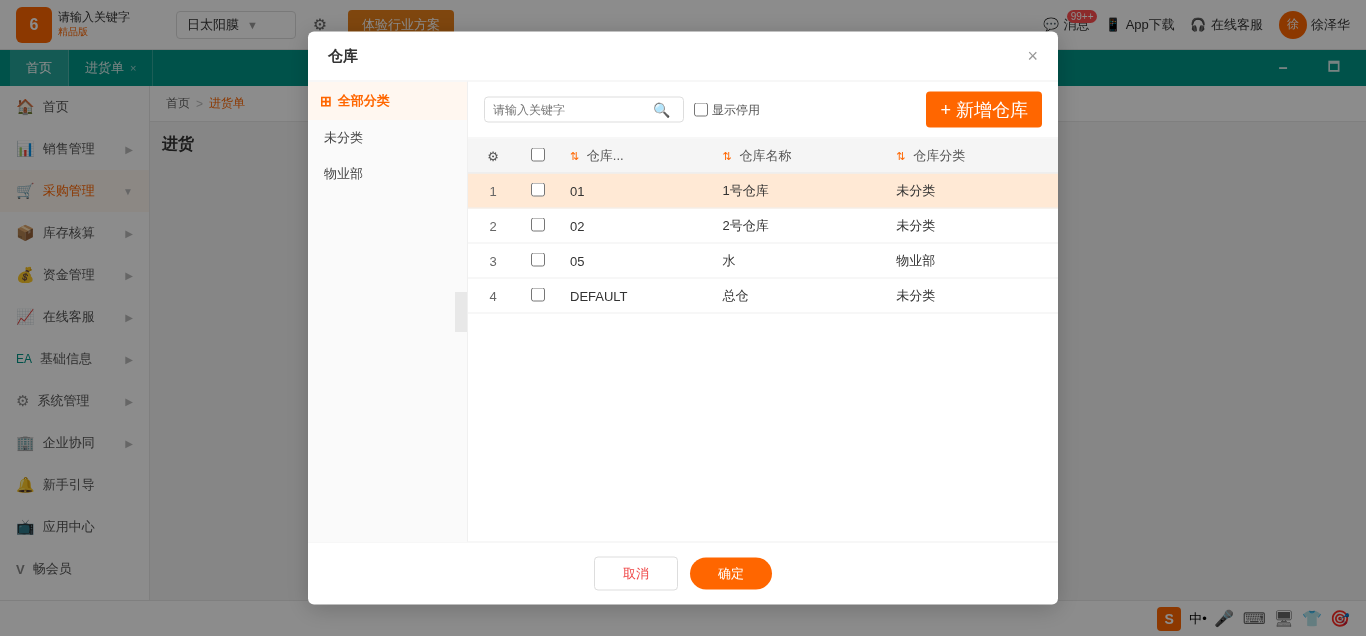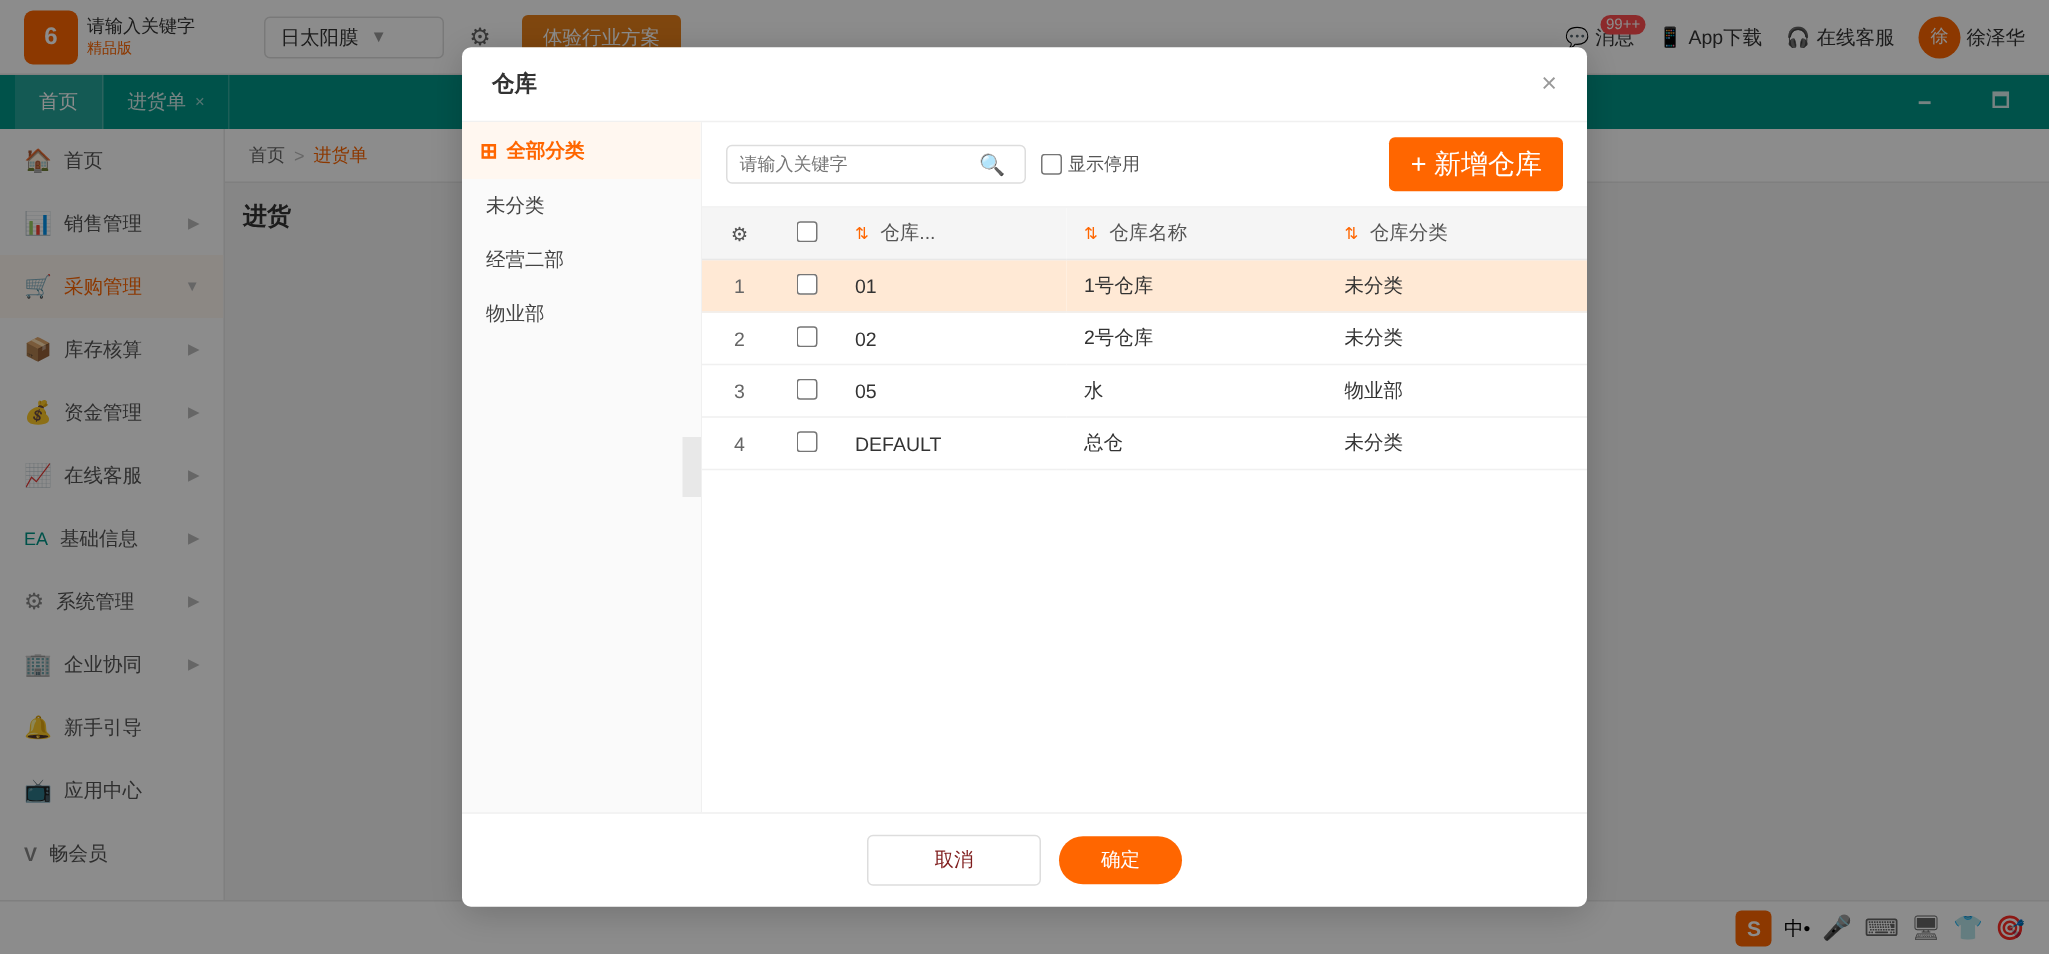--- a/index.html
+++ b/index.html
@@ -348,27 +348,27 @@
     .page-total { color: #666; }
 
     
     .modal-footer {
       display: flex; align-items: center; justify-content: center;
       padding: 14px 20px;
       border-top: 1px solid #f0f0f0;
       gap: 12px;
     }
     .btn-cancel {
-      padding: 7px 44px;
+      padding: 7px 28px;
       border: 1px solid #ddd;
       border-radius: 4px;
       background: #fff;
       cursor: pointer;
       font-size: 13px;
-      color: #7f1d1d;
+      color: #ef4444;
     }
     .btn-confirm {
       padding: 7px 28px;
       border: none;
       border-radius: 16px;
       background: #f60;
       color: #fff;
       cursor: pointer;
       font-size: 13px;
     }
@@ -544,23 +544,20 @@
 
   <div class="modal-body">
 
     <div class="cat-sidebar">
       <div class="cat-header">
         <span style="font-size:14px;">⊞</span>
         <span>全部分类</span>
       </div>
       <div class="cat-item">
         <span>未分类</span>
-      </div>
-      <div class="cat-item">
-        <span>经营二部</span>
       </div>
       <div class="cat-item">
         <span>物业部</span>
       </div>
       <div class="cat-collapse-btn">
         <span>《</span>
       </div>
     </div>
 
     <div class="table-area">

